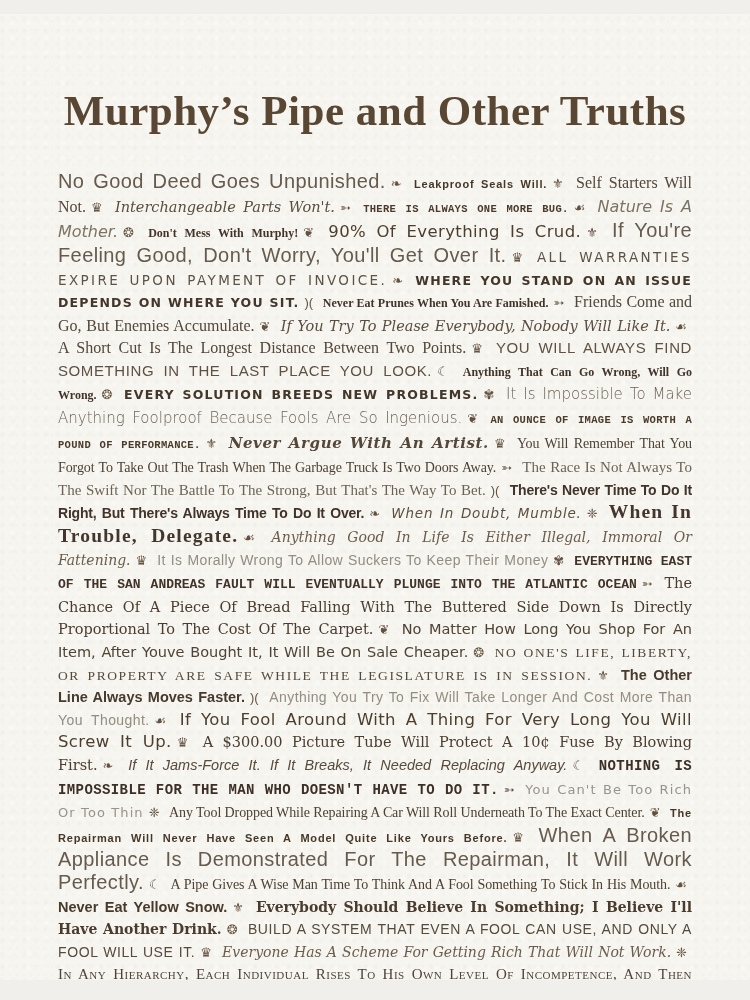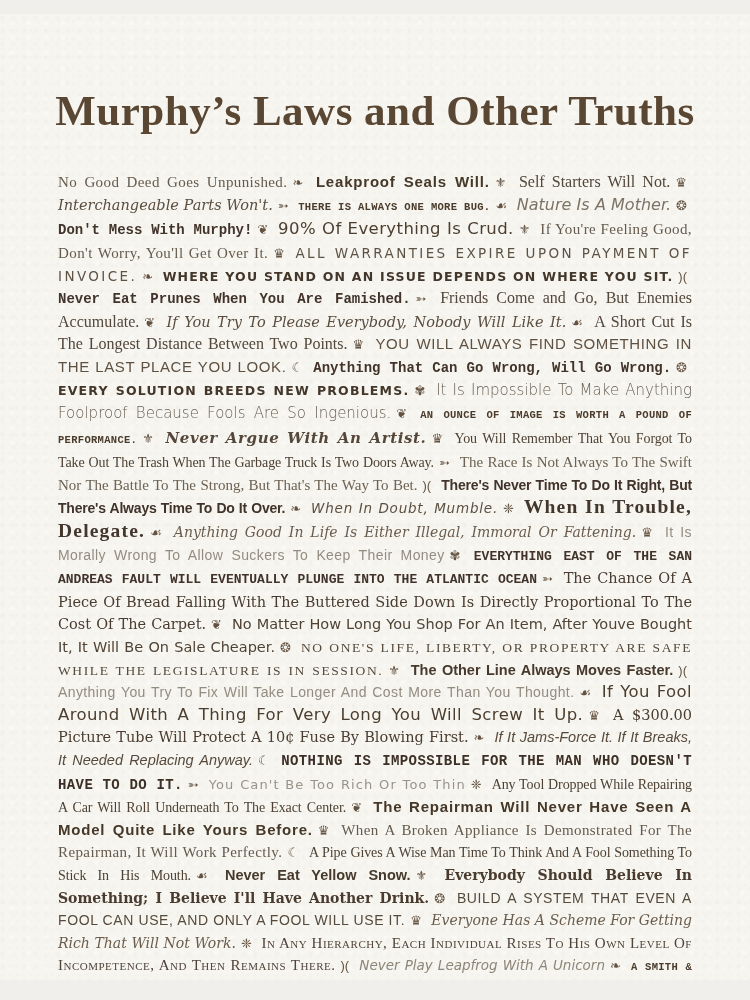--- a/index.html
+++ b/index.html
@@ -19,28 +19,28 @@
   }
   .title{margin:74px 40px 0;text-align:center;
     font-family:"Liberation Serif",serif;font-weight:700;
     font-size:43px;letter-spacing:0.5px;color:#5a4733;line-height:1.05;}
   .quotes{margin:38px 58px 0;width:634px;text-align:justify;
     line-height:21.6px;color:#4f4234;}
   .q{white-space:normal;}
   .sep{color:#54412e;font-size:13px;margin:0 5px;vertical-align:baseline;opacity:.9;}
 
   
-  .st-sans{font-family:Liberation Serif, serif;font-size:15px;color:#655a4d;letter-spacing:.4px;}
-  .st-sans-bold{font-family:"Liberation Sans",sans-serif;font-weight:700;font-size:15px;color:#463828;letter-spacing:.8px;}
+  .st-sans{font-family:Liberation Sans, sans-serif;font-size:20px;color:#655a4d;letter-spacing:.4px;}
+  .st-sans-bold{font-family:"Liberation Sans",sans-serif;font-weight:700;font-size:11px;color:#463828;letter-spacing:.8px;}
   .st-sans-bold-cond{font-family:"Liberation Sans",sans-serif;font-weight:700;font-size:14px;color:#41332a;letter-spacing:-.2px;}
   .st-sans-bold-italic{font-family:"Liberation Sans",sans-serif;font-weight:700;font-style:italic;font-size:14.5px;color:#473a2d;}
   .st-sans-italic{font-family:"Liberation Sans",sans-serif;font-style:italic;font-size:14.5px;color:#574a3c;}
   .st-sans-caps{font-family:"Liberation Sans",sans-serif;font-size:14px;color:#564a3c;letter-spacing:.6px;}
   .st-serif{font-family:"Liberation Serif",serif;font-size:16px;color:#53463a;}
-  .st-serif-bold{font-family:Liberation Mono, monospace;font-weight:700;font-size:14px;color:#42332a;}
+  .st-serif-bold{font-family:Liberation Serif, serif;font-weight:700;font-size:12px;color:#42332a;}
   .st-serif-semibold{font-family:"DejaVu Serif",serif;font-size:14.5px;color:#4a3c30;}
   .st-serif-light{font-family:"Liberation Serif",serif;font-size:15px;color:#6d6253;}
   .st-serif-caps{font-family:"Liberation Serif",serif;font-size:13.5px;color:#55493c;letter-spacing:1.6px;}
   .st-big-serif{font-family:"Liberation Serif",serif;font-weight:700;font-size:19.5px;color:#43362c;letter-spacing:1.2px;}
   .st-script{font-family:"DejaVu Serif",serif;font-style:italic;font-size:14.5px;color:#5a4c3e;}
   .st-script-fancy{font-family:"DejaVu Serif",serif;font-style:italic;font-weight:700;font-size:15px;color:#55463a;letter-spacing:.6px;margin-top:24px;}
   .st-script-tiny{font-family:"DejaVu Serif",serif;font-style:italic;font-size:14px;color:#6a5c4c;}
   .st-caps-cond{font-family:Liberation Mono, monospace;font-weight:700;font-size:10.5px;color:#4a3b2b;letter-spacing:.3px;}
   .st-caps-wide{font-family:"DejaVu Sans",sans-serif;font-size:13.5px;letter-spacing:2.4px;color:#5d5245;}
   .st-caps-bold{font-family:"DejaVu Sans",sans-serif;font-weight:700;font-size:12.5px;letter-spacing:1.2px;color:#43362a;}
@@ -59,17 +59,17 @@
   .st-light-round{font-family:"DejaVu Sans",sans-serif;font-weight:300;font-size:15px;color:#6b6156;}
   .st-cond-serif{font-family:"Liberation Serif",serif;font-size:14px;color:#4e4134;letter-spacing:-.1px;}
   .st-ornate{font-family:"DejaVu Serif",serif;font-weight:700;font-size:14px;color:#4a3b2f;}
 </style>
 </head>
 <body>
 
 <div class="stage">
   <div class="band band-top"></div>
   <div class="poster">
-    <h1 class="title">Murphy’s Laws and Other Truths</h1>
+    <h1 class="title">Murphy’s Pipe and Other Truths</h1>
     <p class="quotes"><span class="q st-sans">No Good Deed Goes Unpunished.</span><span class="sep">❧</span> <span class="q st-sans-bold">Leakproof Seals Will.</span><span class="sep">⚜</span> <span class="q st-serif">Self Starters Will Not.</span><span class="sep">♛</span> <span class="q st-script">Interchangeable Parts Won't.</span><span class="sep">➳</span> <span class="q st-caps-cond">THERE IS ALWAYS ONE MORE BUG.</span><span class="sep">☙</span> <span class="q st-hand-light">Nature Is A Mother.</span><span class="sep">❂</span> <span class="q st-serif-bold">Don't Mess With Murphy!</span><span class="sep">❦</span> <span class="q st-marker">90% Of Everything Is Crud.</span><span class="sep">⚜</span> <span class="q st-sans">If You're Feeling Good, Don't Worry, You'll Get Over It.</span><span class="sep">♛</span> <span class="q st-caps-wide">ALL WARRANTIES EXPIRE UPON PAYMENT OF INVOICE.</span><span class="sep">❧</span> <span class="q st-caps-bold">WHERE YOU STAND ON AN ISSUE DEPENDS ON WHERE YOU SIT.</span><span class="sep">)(</span> <span class="q st-serif-bold">Never Eat Prunes When You Are Famished.</span><span class="sep">➳</span> <span class="q st-serif">Friends Come and Go, But Enemies Accumulate.</span><span class="sep">❦</span> <span class="q st-script">If You Try To Please Everybody, Nobody Will Like It.</span><span class="sep">☙</span> <span class="q st-serif">A Short Cut Is The Longest Distance Between Two Points.</span><span class="sep">♛</span> <span class="q st-tall-caps">YOU WILL ALWAYS FIND SOMETHING IN THE LAST PLACE YOU LOOK.</span><span class="sep">☾</span> <span class="q st-serif-bold">Anything That Can Go Wrong, Will Go Wrong.</span><span class="sep">❂</span> <span class="q st-caps-bold">EVERY SOLUTION BREEDS NEW PROBLEMS.</span><span class="sep">✾</span> <span class="q st-light-round">It Is Impossible To Make Anything Foolproof Because Fools Are So Ingenious.</span><span class="sep">❦</span> <span class="q st-caps-cond">AN OUNCE OF IMAGE IS WORTH A POUND OF PERFORMANCE.</span><span class="sep">⚜</span> <span class="q st-script-fancy">Never Argue With An Artist.</span><span class="sep">♛</span> <span class="q st-cond-serif">You Will Remember That You Forgot To Take Out The Trash When The Garbage Truck Is Two Doors Away.</span><span class="sep">➳</span> <span class="q st-serif-light">The Race Is Not Always To The Swift Nor The Battle To The Strong, But That's The Way To Bet.</span><span class="sep">)(</span> <span class="q st-sans-bold-cond">There's Never Time To Do It Right, But There's Always Time To Do It Over.</span><span class="sep">❧</span> <span class="q st-hand">When In Doubt, Mumble.</span><span class="sep">❈</span> <span class="q st-big-serif">When In Trouble, Delegate.</span><span class="sep">☙</span> <span class="q st-script-tiny">Anything Good In Life Is Either Illegal, Immoral Or Fattening.</span><span class="sep">♛</span> <span class="q st-gray">It Is Morally Wrong To Allow Suckers To Keep Their Money</span><span class="sep">✾</span> <span class="q st-slab">EVERYTHING EAST OF THE SAN ANDREAS FAULT WILL EVENTUALLY PLUNGE INTO THE ATLANTIC OCEAN</span><span class="sep">➳</span> <span class="q st-serif-semibold">The Chance Of A Piece Of Bread Falling With The Buttered Side Down Is Directly Proportional To The Cost Of The Carpet.</span><span class="sep">❦</span> <span class="q st-round-sans">No Matter How Long You Shop For An Item, After Youve Bought It, It Will Be On Sale Cheaper.</span><span class="sep">❂</span> <span class="q st-serif-caps">NO ONE'S LIFE, LIBERTY, OR PROPERTY ARE SAFE WHILE THE LEGISLATURE IS IN SESSION.</span><span class="sep">⚜</span> <span class="q st-round-bold">The Other Line Always Moves Faster.</span><span class="sep">)(</span> <span class="q st-gray">Anything You Try To Fix Will Take Longer And Cost More Than You Thought.</span><span class="sep">☙</span> <span class="q st-marker">If You Fool Around With A Thing For Very Long You Will Screw It Up.</span><span class="sep">♛</span> <span class="q st-serif-semibold">A $300.00 Picture Tube Will Protect A 10¢ Fuse By Blowing First.</span><span class="sep">❧</span> <span class="q st-sans-italic">If It Jams-Force It. If It Breaks, It Needed Replacing Anyway.</span><span class="sep">☾</span> <span class="q st-slab-heavy">NOTHING IS IMPOSSIBLE FOR THE MAN WHO DOESN'T HAVE TO DO IT.</span><span class="sep">➳</span> <span class="q st-gray-thin">You Can't Be Too Rich Or Too Thin</span><span class="sep">❈</span> <span class="q st-cond-serif">Any Tool Dropped While Repairing A Car Will Roll Underneath To The Exact Center.</span><span class="sep">❦</span> <span class="q st-sans-bold">The Repairman Will Never Have Seen A Model Quite Like Yours Before.</span><span class="sep">♛</span> <span class="q st-sans">When A Broken Appliance Is Demonstrated For The Repairman, It Will Work Perfectly.</span><span class="sep">☾</span> <span class="q st-cond-serif">A Pipe Gives A Wise Man Time To Think And A Fool Something To Stick In His Mouth.</span><span class="sep">☙</span> <span class="q st-round-bold">Never Eat Yellow Snow.</span><span class="sep">⚜</span> <span class="q st-ornate">Everybody Should Believe In Something; I Believe I'll Have Another Drink.</span><span class="sep">❂</span> <span class="q st-sans-caps">BUILD A SYSTEM THAT EVEN A FOOL CAN USE, AND ONLY A FOOL WILL USE IT.</span><span class="sep">♛</span> <span class="q st-script-tiny">Everyone Has A Scheme For Getting Rich That Will Not Work.</span><span class="sep">❈</span> <span class="q st-smallcaps">In Any Hierarchy, Each Individual Rises To His Own Level Of Incompetence, And Then Remains There.</span><span class="sep">)(</span> <span class="q st-hand-gray">Never Play Leapfrog With A Unicorn</span><span class="sep">❧</span> <span class="q st-caps-cond">A SMITH &amp; WESSON BEATS FOUR ACES.</span><span class="sep">❦</span> <span class="q st-sans-bold-italic">If Everything Seems To Be Going Well, You Obviously Don't Know What The Hell Is Going On.</span>          </p>
   </div>
   <div class="band band-bottom"></div>
 </div>
 
 </body></html>

